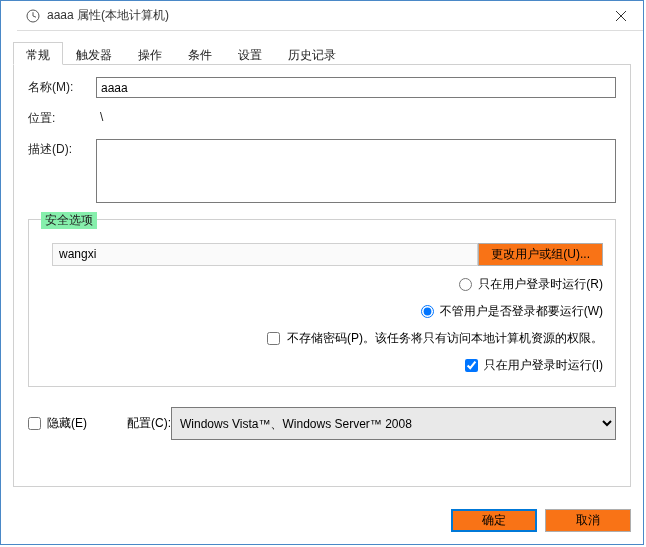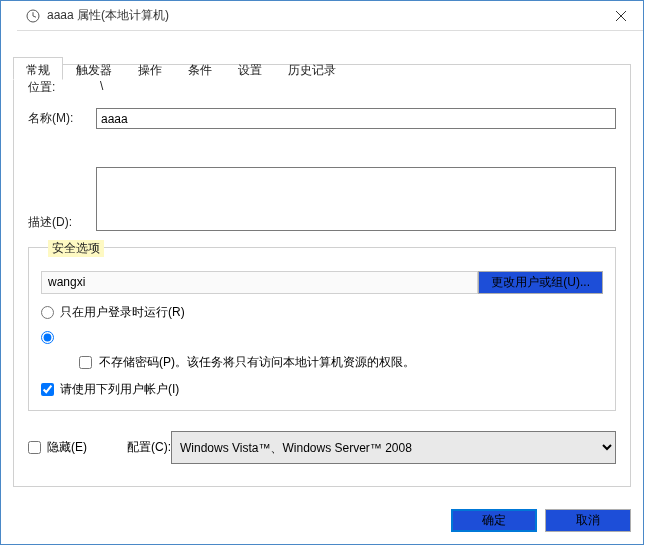--- a/index.html
+++ b/index.html
@@ -59,21 +59,21 @@
     position: relative;
   }
   .tab {
     padding: 4px 12px 3px 12px;
     border: 1px solid transparent;
     border-bottom: none;
     cursor: default;
     color: #222;
     font-size: 12px;
     position: relative;
-    top: 16px;
+    top: 1px;
   }
   .tab.active {
     border-color: #d0d0d0;
     background: #fff;
     border-bottom: 1px solid #fff;
   }
   .tab-body {
     border: 1px solid #d0d0d0;
     border-top: none;
     flex: 1;
@@ -104,61 +104,60 @@
   .textarea {
     flex: 1;
     height: 64px;
     border: 1px solid #7a7a7a;
     padding: 2px 4px;
     font-family: inherit;
     font-size: 12px;
     resize: none;
     background: #fff;
   }
-  .row-top { align-items: flex-end; margin-top: 28px; }
+  .row-top { align-items: flex-start; }
   .row-top .label { padding-top: 2px; }
 
   .fieldset {
     border: 1px solid #d0d0d0;
     padding: 10px 12px 12px 12px;
     margin-top: 6px;
     position: relative;
   }
   .fieldset-legend {
     position: relative;
     top: -18px;
-    background: #fef9c3;
+    background: #86efac;
     padding: 0 4px;
     margin-bottom: -10px;
     display: inline-block;
     color: #222;
-    margin-left: 7px;
   }
   .fs-body { display: flex; flex-direction: column; gap: 10px; margin-top: -2px;}
 
-  .user-row { display: flex; align-items: center; }
+  .user-row { display: flex; align-items: center; margin-left: 11px; }
   .user-name {
     flex: 1;
     border: 1px solid #d0d0d0;
     background: #fafafa;
     height: 23px;
     padding: 3px 6px;
   }
   .btn {
     height: 23px;
     min-width: 75px;
     padding: 0 12px;
     border: 1px solid #adadad;
-    background: #1d4ed8;
+    background: #f97316;
     font-family: inherit;
     font-size: 12px;
     cursor: default;
   }
 
-  .radio-row, .check-row { display: flex; align-items: center; gap: 6px; }
+  .radio-row, .check-row { display: flex; align-items: center; gap: 6px; justify-content: flex-end; }
   .check-row.indent { margin-left: 38px; gap: 7px; }
   input[type=radio], input[type=checkbox] {
     width: 13px; height: 13px; margin: 0;
   }
 
   .bottom-row {
     display: flex;
     align-items: center;
     margin-top: 10px;
   }
@@ -210,27 +209,27 @@
       <div class="tab">触发器</div>
       <div class="tab">操作</div>
       <div class="tab">条件</div>
       <div class="tab">设置</div>
       <div class="tab">历史记录</div>
     </div>
 
     <div class="tab-body">
 
       <div class="row">
+        <div class="label">名称(M):</div>
+        <input class="text-input" value="aaaa" style="">
+      </div>
+
+      <div class="row">
         <div class="label">位置:</div>
         <div class="text-readonly">\</div>
-      </div>
-
-      <div class="row">
-        <div class="label">名称(M):</div>
-        <input class="text-input" value="aaaa" style="">
       </div>
 
 
       <div class="row row-top">
         <div class="label">描述(D):</div>
         <textarea class="textarea" style=""></textarea>
       </div>
 
       <div class="fieldset">
         <div class="fieldset-legend">安全选项</div>
@@ -241,30 +240,31 @@
             <button class="btn">更改用户或组(U)...</button>
           </div>
 
           <label class="radio-row">
             <input type="radio" name="runmode" style="">
             <span>只在用户登录时运行(R)</span>
           </label>
 
           <label class="radio-row">
             <input type="radio" name="runmode" checked="" style="">
+            <span>不管用户是否登录都要运行(W)</span>
           </label>
 
           <label class="check-row indent">
             <input type="checkbox" style="">
             <span>不存储密码(P)。该任务将只有访问本地计算机资源的权限。</span>
           </label>
 
           <label class="check-row">
             <input type="checkbox" checked="" style="">
-            <span>请使用下列用户帐户(I)</span>
+            <span>只在用户登录时运行(I)</span>
           </label>
         </div>
       </div>
 
       <div class="bottom-row">
         <label class="check-row">
           <input type="checkbox" style="">
           <span>隐藏(E)</span>
         </label>
         <div style="width:40px"></div>

